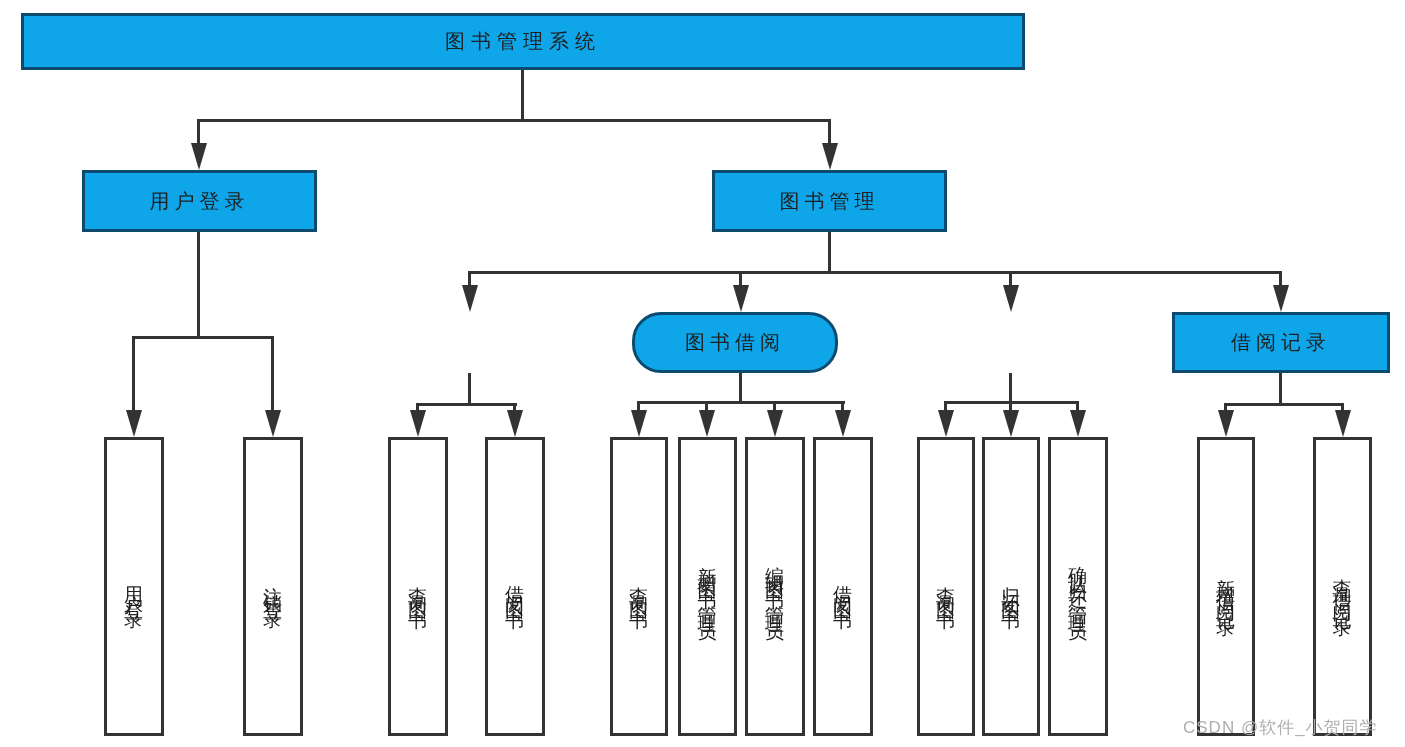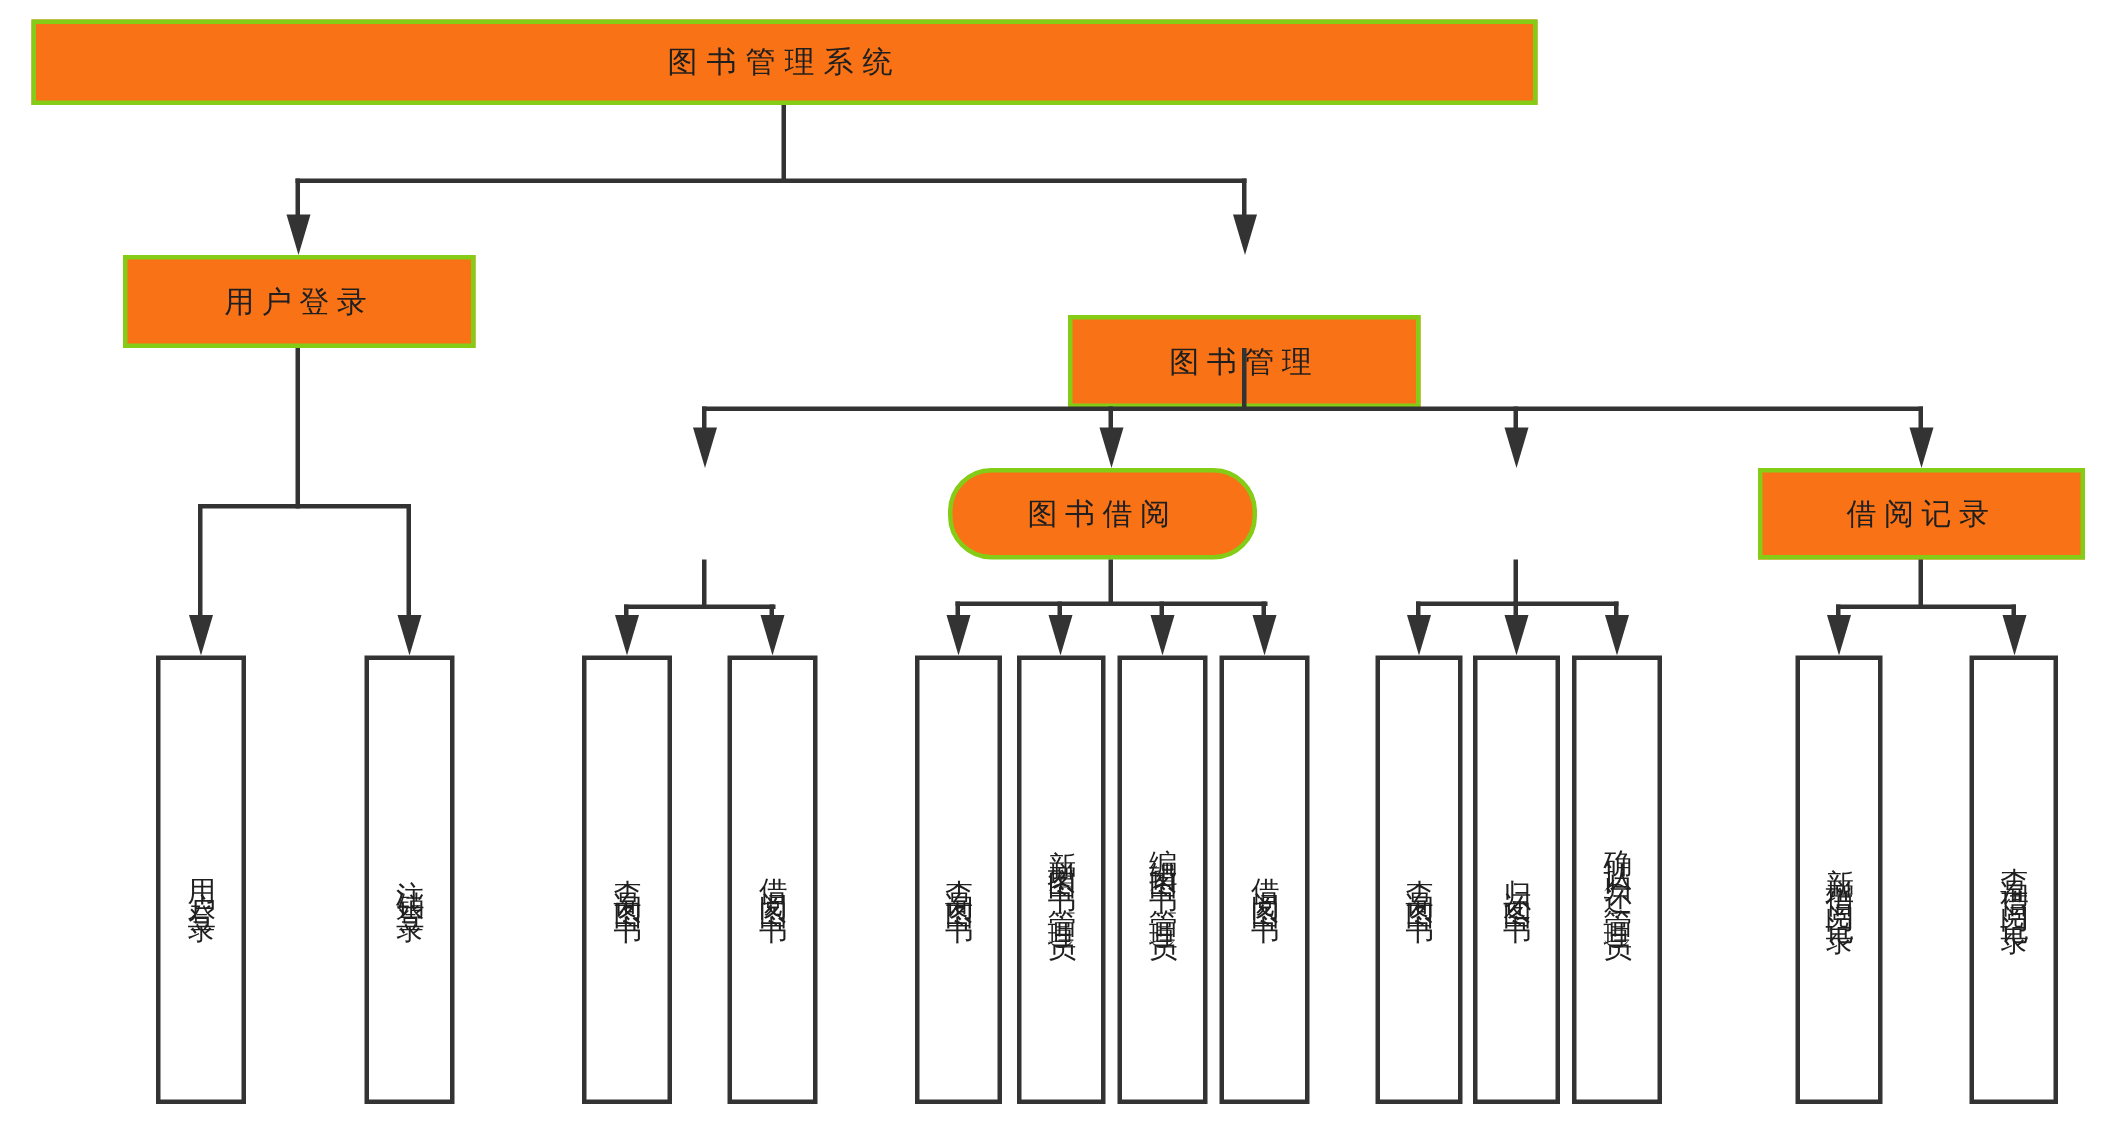--- a/index.html
+++ b/index.html
@@ -11,22 +11,22 @@
   #stage {
     position: relative;
     width: 1405px;
     height: 747px;
     background: #ffffff;
     overflow: hidden;
   }
   .box {
     position: absolute;
     box-sizing: border-box;
-    border: 3px solid #84cc16;
-    background: #f97316;
+    border: 3px solid #0c4a6e;
+    background: #0ea5e9;
     display: flex;
     align-items: center;
     justify-content: center;
     color: #1f1f1f;
     font-size: 20px;
     letter-spacing: 5px;
     white-space: nowrap;
   }
   .box.root-box { font-size: 20px; letter-spacing: 6px; }
   .vbox {
@@ -84,21 +84,21 @@
   <div class="vline" style="left:521px; top:70px; height:51px;"></div>
   <div class="hline" style="left:197px; top:119px; width:634px;"></div>
   <div class="vline" style="left:197px; top:119px; height:27px;"></div>
   <div class="vline" style="left:828px; top:119px; height:27px;"></div>
   <div class="arrow" style="left:191px; top:143px;"></div>
   <div class="arrow" style="left:822px; top:143px;"></div>
 
   <div class="box" style="left:82px; top:170px; width:235px; height:62px;">
     <span>用户登录</span>
   </div>
-  <div class="box" style="left:712px; top:170px; width:235px; height:62px;margin-top:40px;">
+  <div class="box" style="left:712px; top:170px; width:235px; height:62px;">
     <span>图书管理</span>
   </div>
 
   <div class="vline" style="left:828px; top:232px; height:42px;"></div>
   <div class="hline" style="left:468px; top:271px; width:814px;"></div>
   <div class="vline" style="left:468px; top:271px; height:16px;"></div>
   <div class="vline" style="left:739px; top:271px; height:16px;"></div>
   <div class="vline" style="left:1009px; top:271px; height:16px;"></div>
   <div class="vline" style="left:1279px; top:271px; height:16px;"></div>
   <div class="arrow" style="left:462px; top:285px;"></div>
@@ -191,14 +191,15 @@
     <span>确认归还（管理员）</span>
   </div>
 
   <div class="vbox" style="left:1197px; top:437px; width:58px; height:299px;">
     <span>新增借阅记录</span>
   </div>
   <div class="vbox" style="left:1313px; top:437px; width:59px; height:299px;">
     <span>查询借阅记录</span>
   </div>
 
+  <div class="watermark">CSDN @软件_小贺同学</div>
 
 </div>
 
 </body></html>

